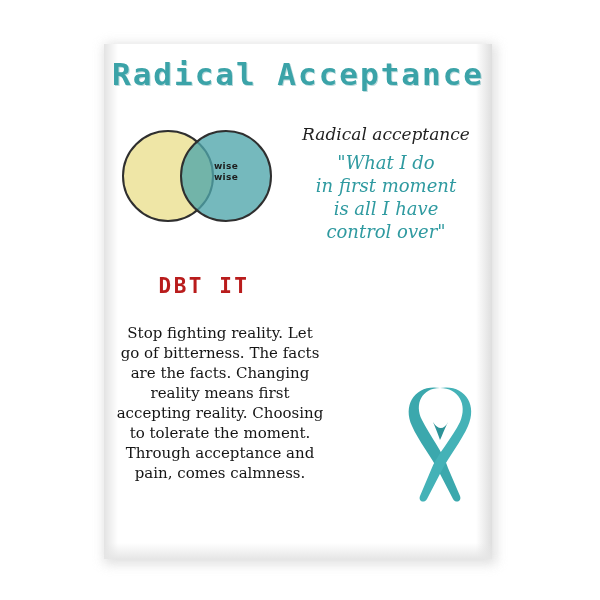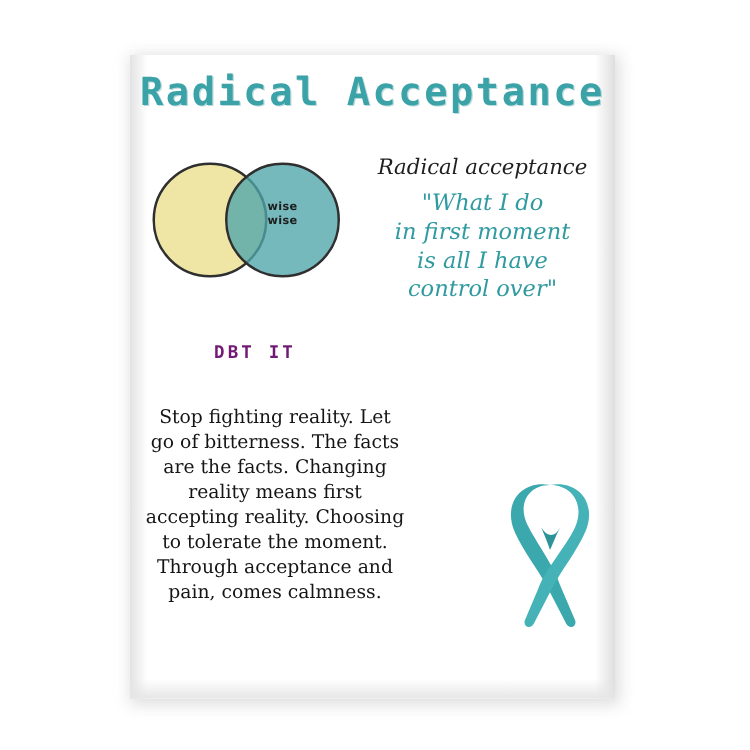--- a/index.html
+++ b/index.html
@@ -117,24 +117,24 @@
     letter-spacing: 0.3px;
   }
 
   .dbt-it {
     position: absolute;
     left: 20px;
     top: 230px;
     width: 160px;
     text-align: center;
     font-family: "DejaVu Sans Mono", monospace;
-    font-size: 14px;
+    font-size: 21px;
     font-weight: bold;
     letter-spacing: 2.5px;
-    color: #701a75;
+    color: #b91c1c;
   }
 
   
   .script-block {
     position: absolute;
     left: 186px;
     top: 80px;
     width: 192px;
     text-align: center;
     font-family: "DejaVu Serif", serif;

